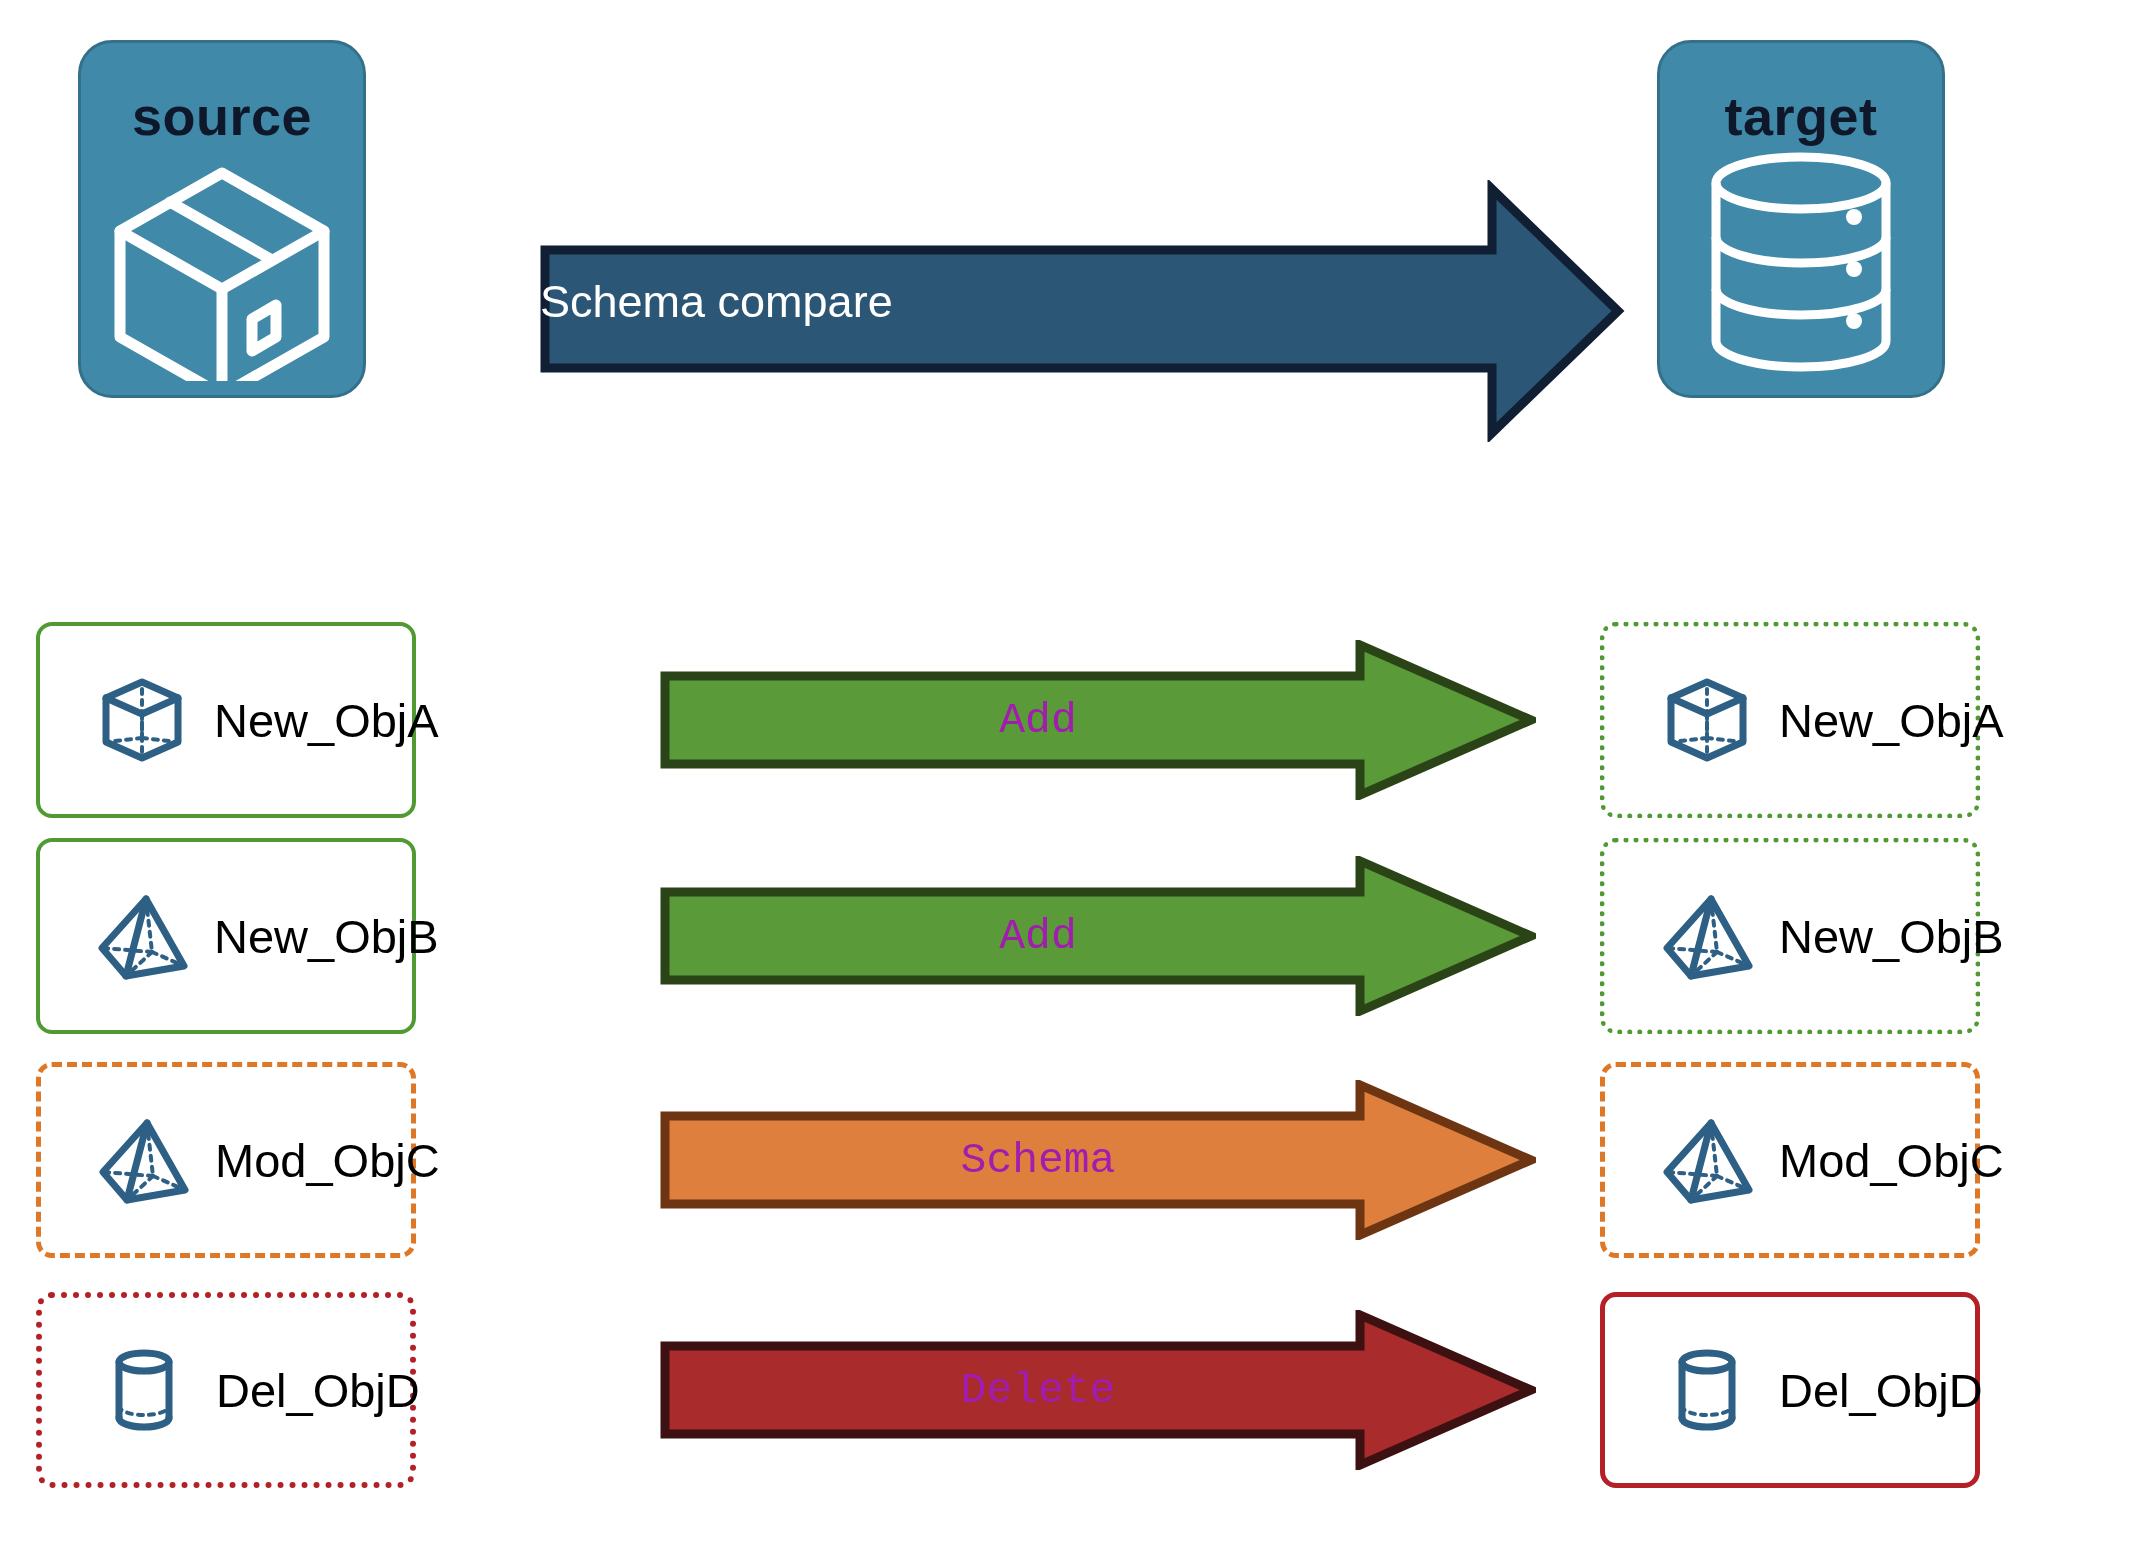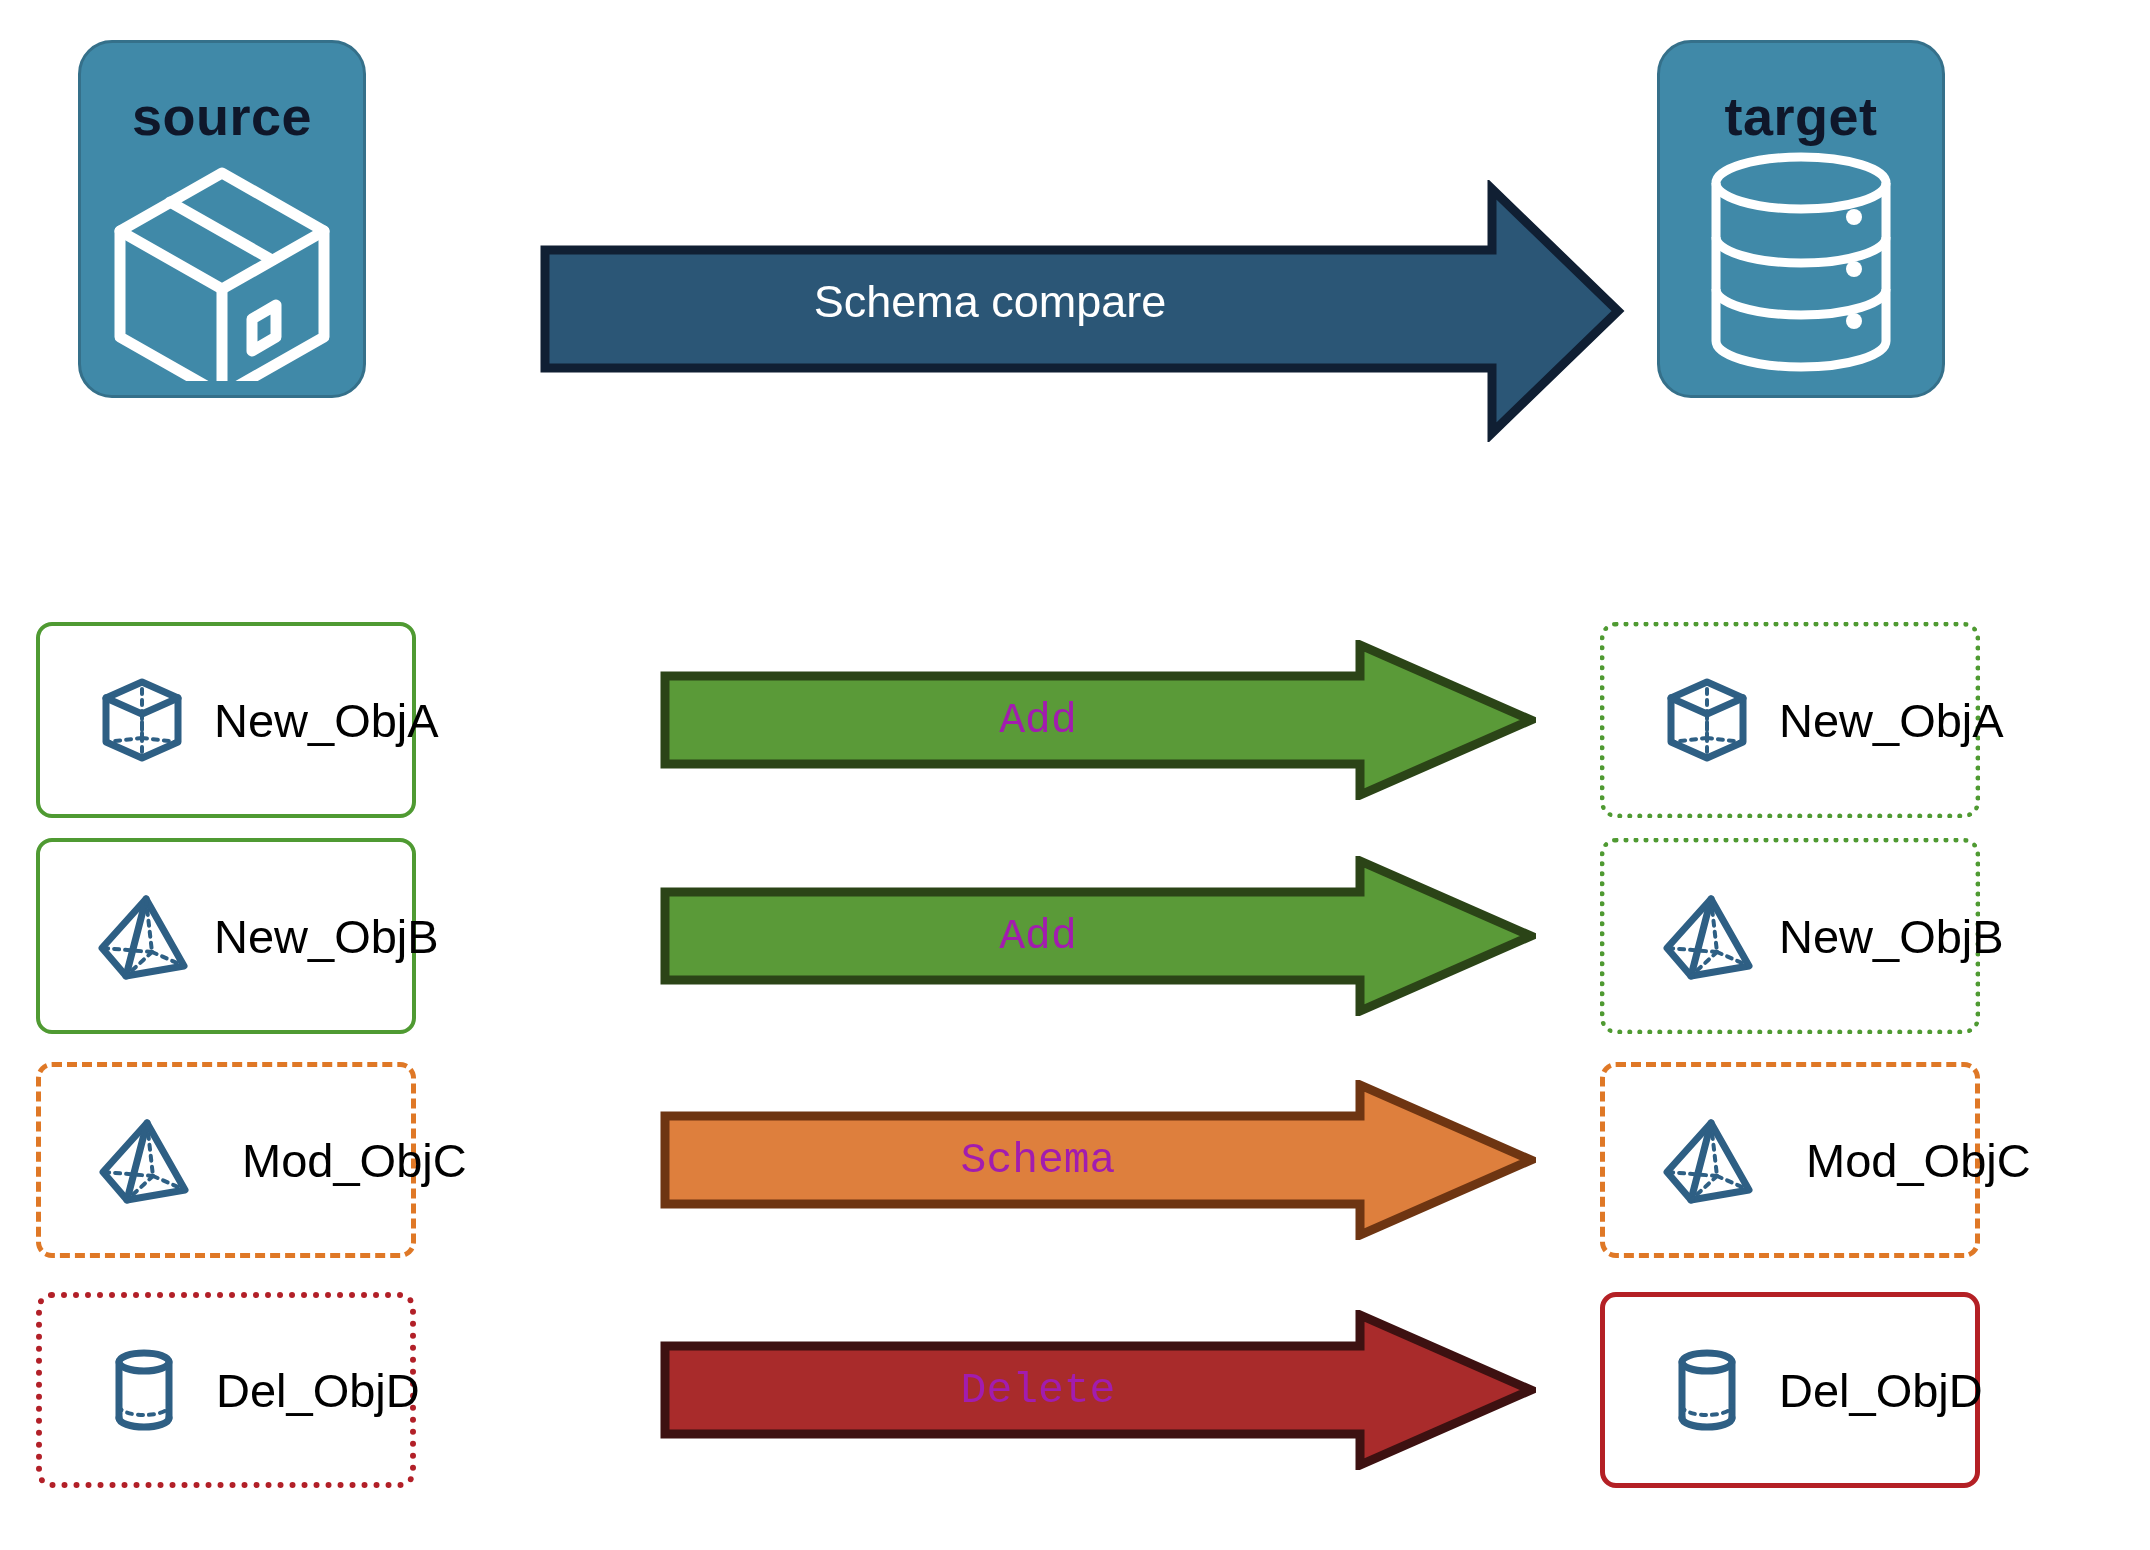--- a/index.html
+++ b/index.html
@@ -55,21 +55,20 @@
     left: 540px;
     top: 180px;
     width: 1085px;
     height: 262px;
   }
   #compare-arrow .arrow-label {
     position: absolute;
     left: 0;
     top: 96px;
     width: 900px;
-    text-align: center;
     color: #ffffff;
     font-size: 45px;
     pointer-events: none;
   }
 
   
   .obj-box {
     position: absolute;
     box-sizing: border-box;
     background: #ffffff;
@@ -110,21 +109,21 @@
     text-align: center;
     color: #a21caf;
     font-size: 43px;
     pointer-events: none;
     font-family: Liberation Mono, monospace;
   }
 
   
   .bd-solid-green  { border: 4px solid #4f9a32; }
   .bd-dotted-green { border: 5px dotted #4f9a32; }
-  .bd-dashed-orange{ border: 5px dashed #df7826; gap: 27px; }
+  .bd-dashed-orange{ border: 5px dashed #df7826; }
   .bd-dotted-red   { border: 6px dotted #b22028; }
   .bd-solid-red    { border: 5px solid #b42025; }
 </style>
 </head>
 <body>
 
 <div id="canvas">
 
   <div class="panel" id="panel-source">
     <div class="panel-title">source</div>

